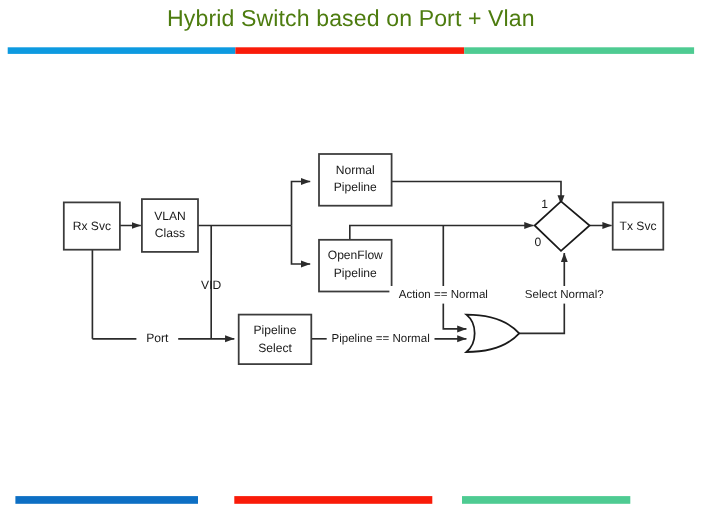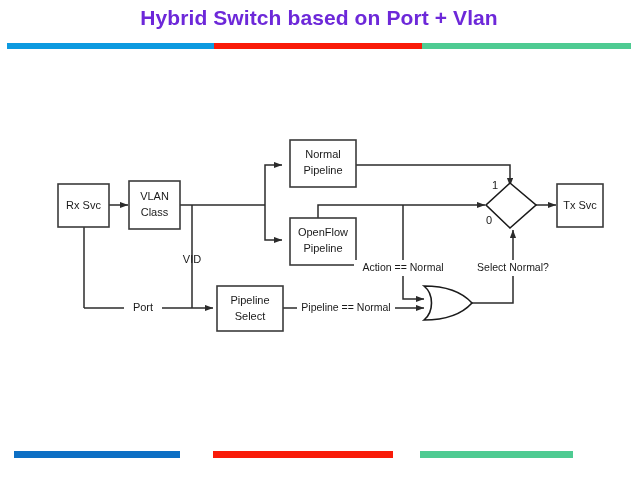--- a/index.html
+++ b/index.html
@@ -22,22 +22,22 @@
   }
   
   .slide-title {
     position: absolute;
     left: 0;
     top: 6px;
     width: 638px;
     text-align: center;
     font-family: "Liberation Sans", sans-serif;
     font-size: 21px;
-    font-weight: bold;
-    color: #6d28d9;
+    font-weight: normal;
+    color: #4d7c0f;
     letter-spacing: 0.1px;
     white-space: nowrap;
   }
   
   .top-rule {
     position: absolute;
     left: 7px;
     top: 43px;
     width: 624px;
     height: 6px;

